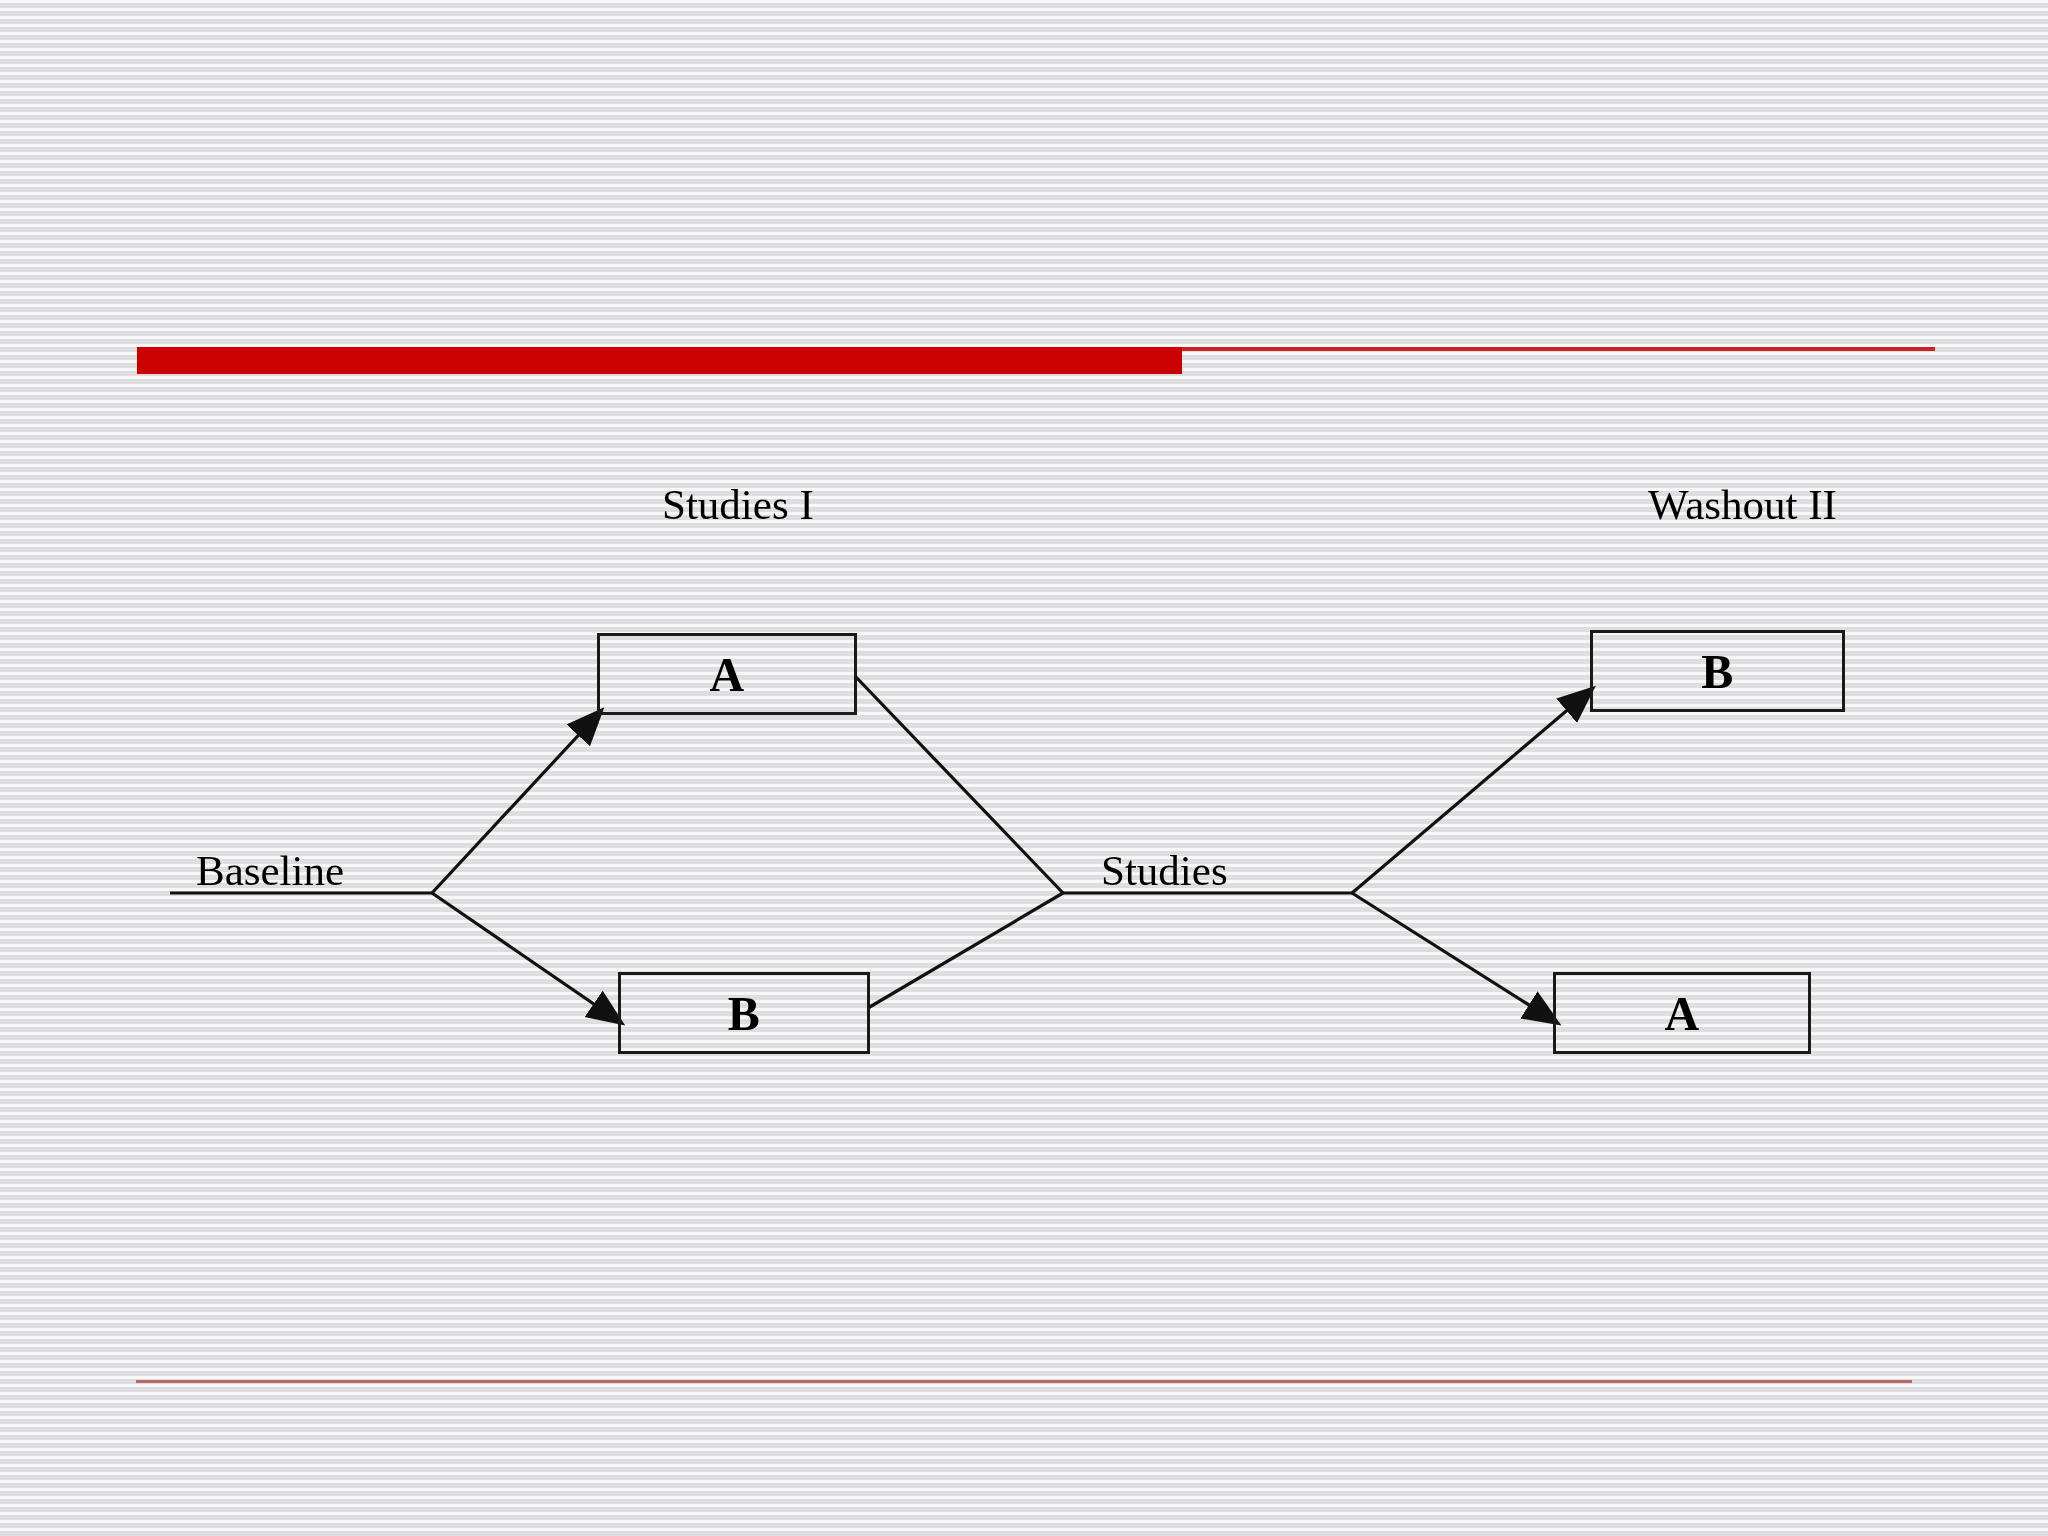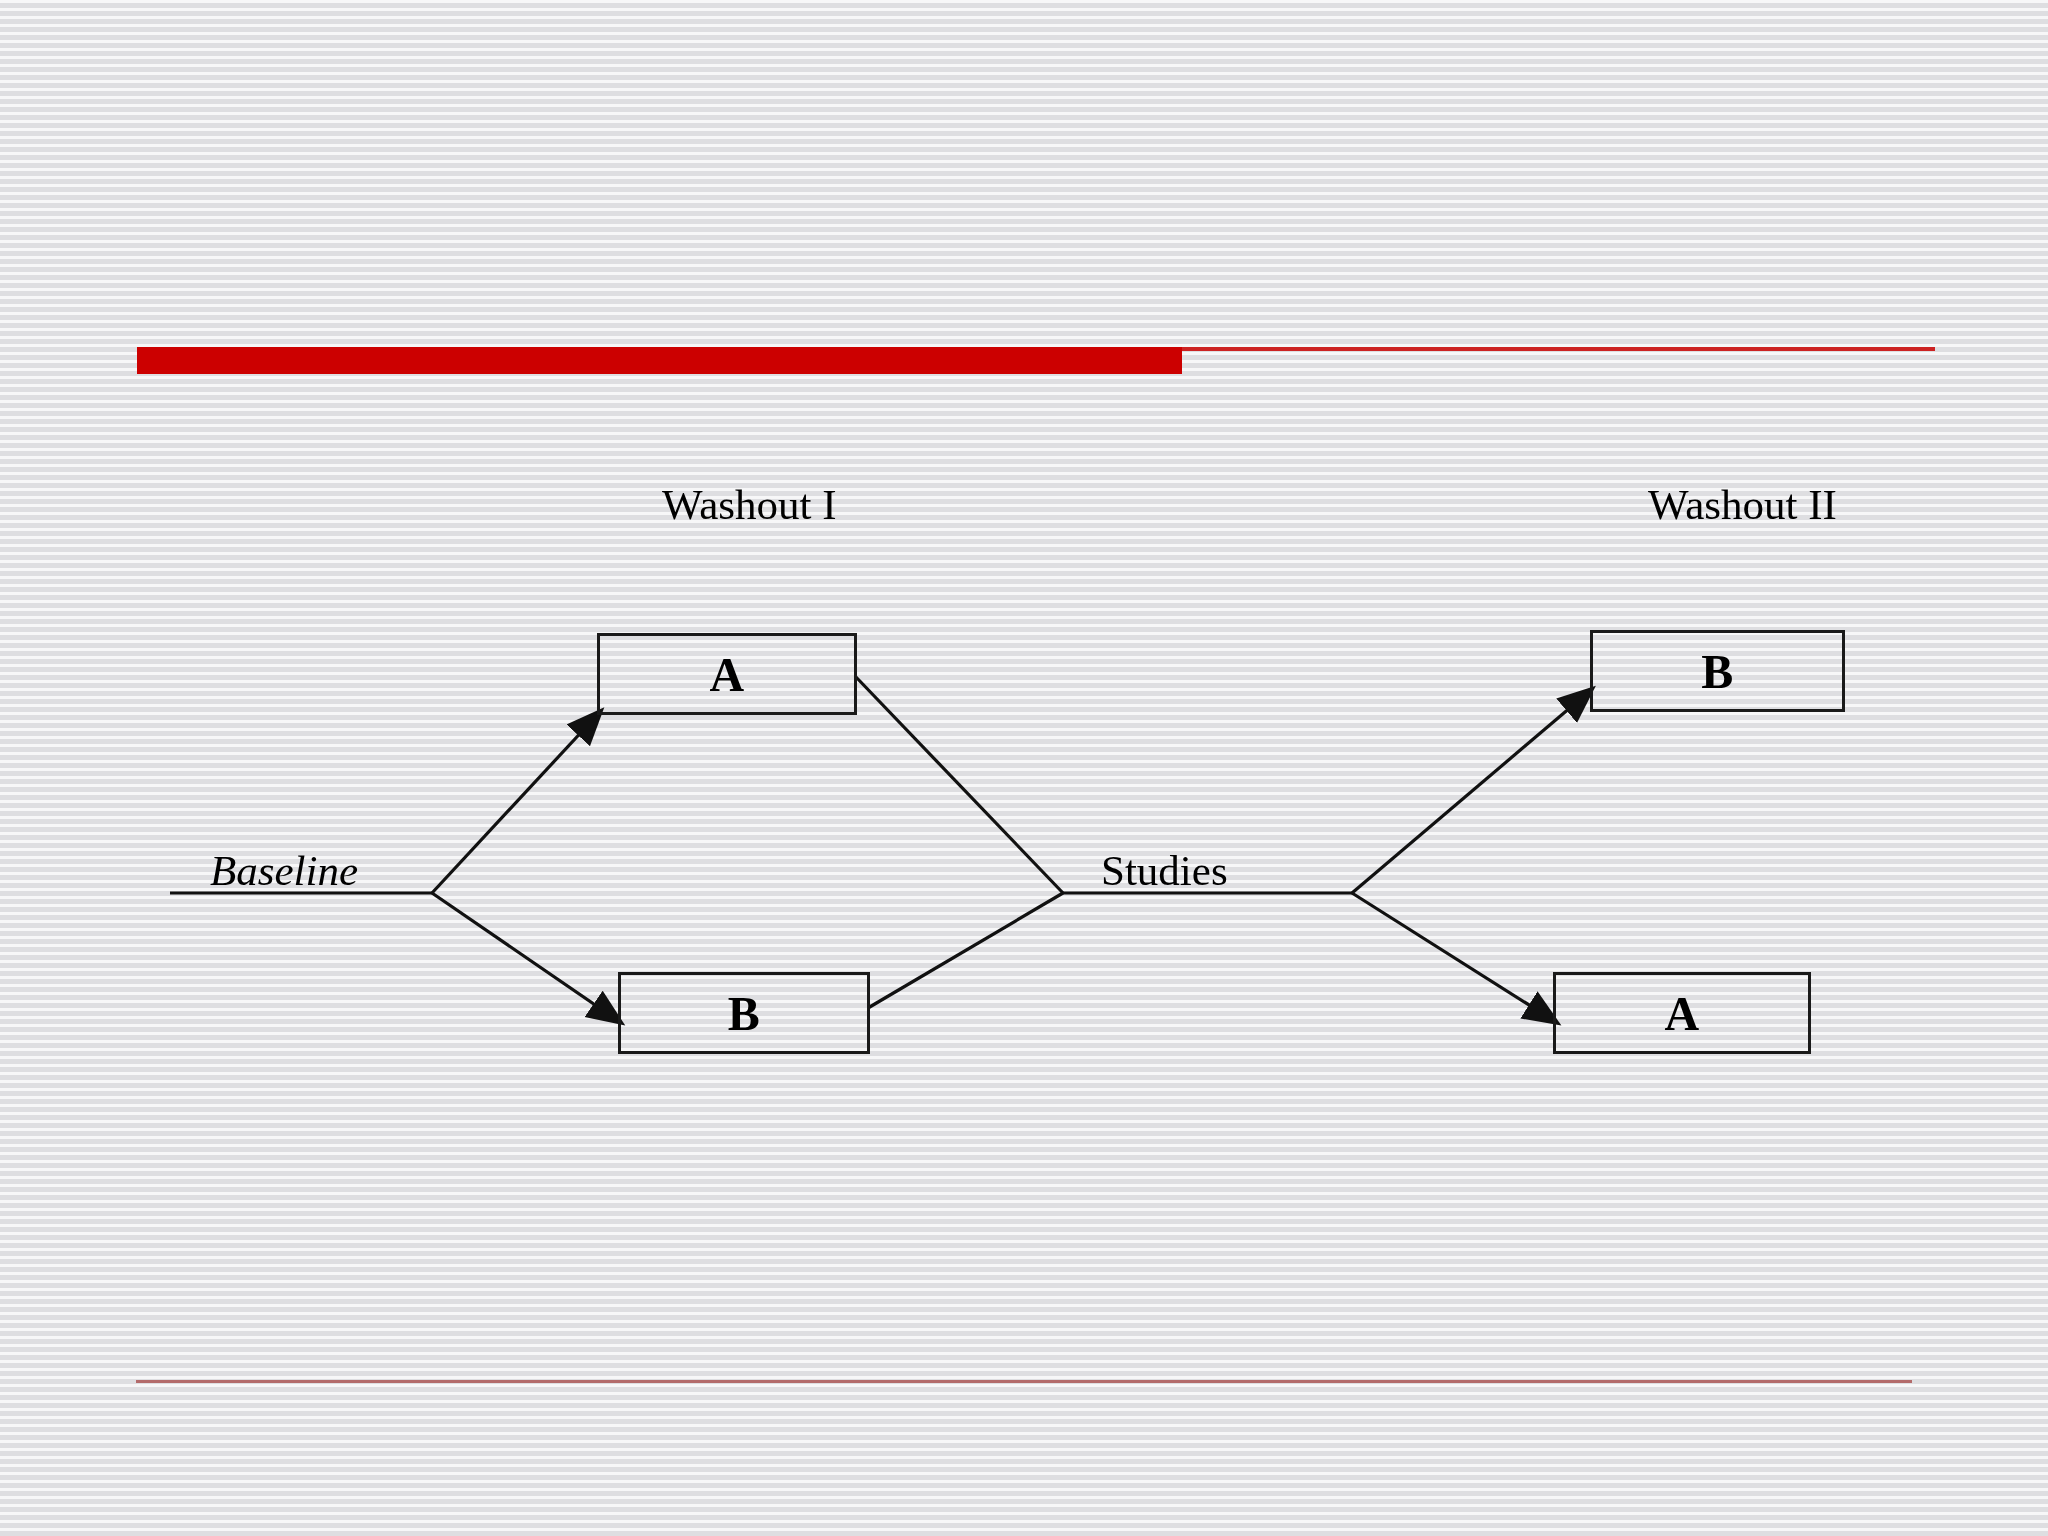--- a/index.html
+++ b/index.html
@@ -97,21 +97,21 @@
 
   
   .spine-label {
     position: absolute;
     font-size: 43px;
     line-height: 50px;
     color: #000000;
     white-space: nowrap;
     background: transparent;
   }
-  #baseline-label { left: 210px;  top: 846px; font-style: italic; }
+  #baseline-label { left: 196px;  top: 846px; }
   #washout-label  { left: 1101px; top: 846px; }
 
   
   #connectors {
     position: absolute;
     left: 0;
     top: 0;
     width: 2048px;
     height: 1536px;
     pointer-events: none;
@@ -119,21 +119,21 @@
 </style>
 </head>
 <body>
 
 <div id="slide">
 
 
   <div id="title-bar-thin"></div>
   <div id="title-bar-thick"></div>
 
-  <div class="period-label" id="period-1">Washout I</div>
+  <div class="period-label" id="period-1">Studies I</div>
   <div class="period-label" id="period-2">Washout II</div>
 
   <svg id="connectors" viewBox="0 0 2048 1536" xmlns="http://www.w3.org/2000/svg">
     <defs>
       <marker id="arrowhead" markerWidth="13" markerHeight="13" refX="10" refY="5" orient="auto" markerUnits="strokeWidth">
         <path d="M0,0 L12,5 L0,10 z" fill="#111111"></path>
       </marker>
     </defs>
 
     <line x1="170" y1="893" x2="432" y2="893" stroke="#111111" stroke-width="3.2"></line>

